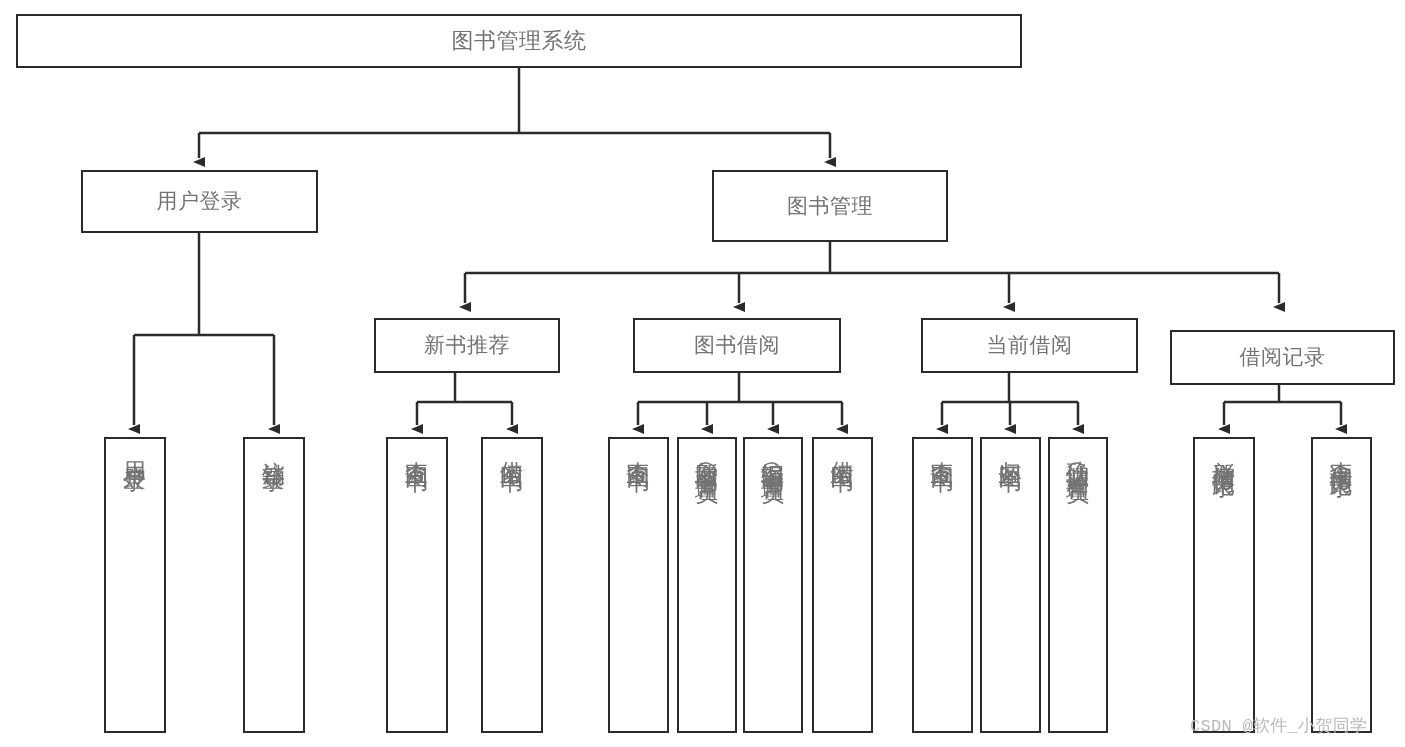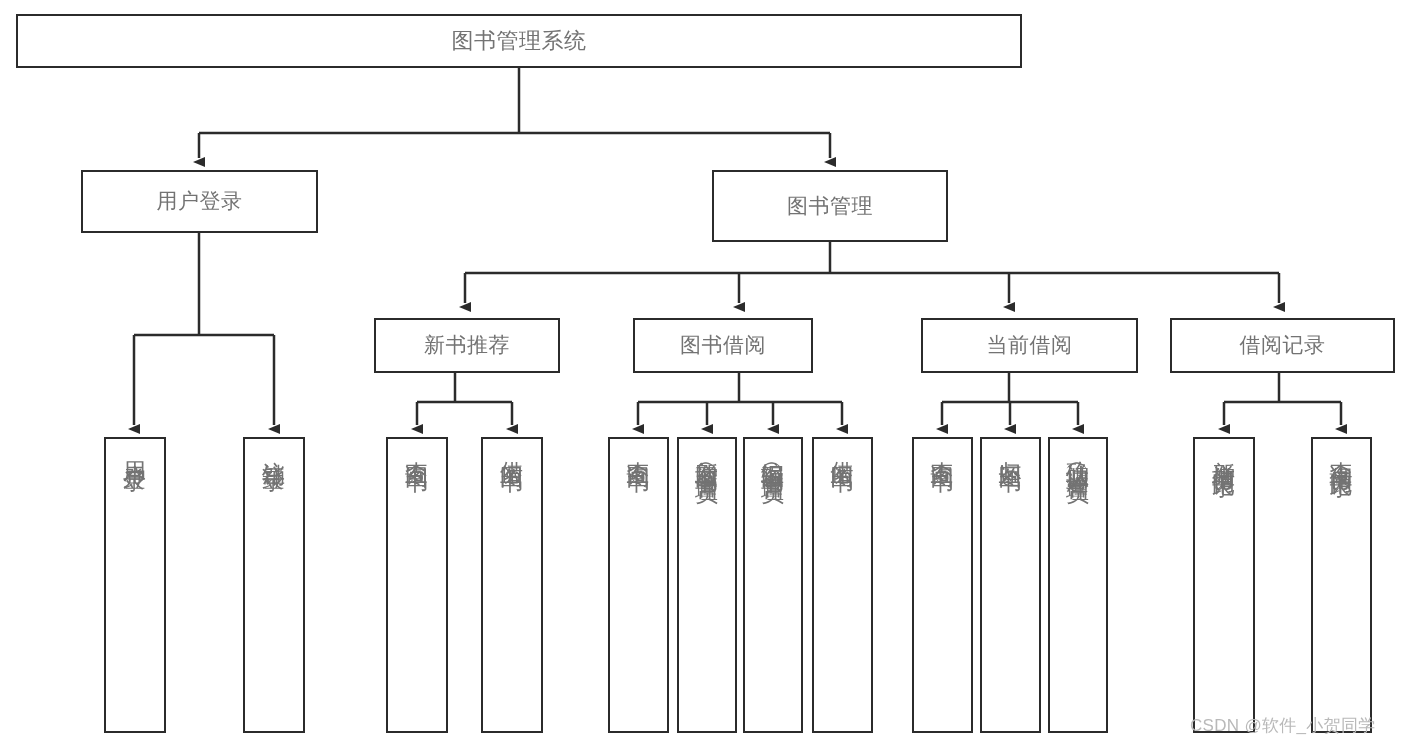--- a/index.html
+++ b/index.html
@@ -54,21 +54,21 @@
     writing-mode: vertical-rl;
     text-orientation: upright;
     font-size: 23px;
     line-height: 1.05;
     letter-spacing: 3px;
     white-space: nowrap;
   }
   .node.vert.tall .label { letter-spacing: 3px; }
   .watermark {
     position: absolute;
-    font-family: Liberation Sans, sans-serif;
+    font-family: Liberation Mono, monospace;
     font-size: 17px;
     color: #b9b9b9;
     white-space: nowrap;
     letter-spacing: 0.3px;
   }
 </style>
 </head>
 <body>
 
 <div id="canvas">
@@ -131,27 +131,27 @@
   <div class="node horiz" style="left:81px; top:170px; width:237px; height:63px;">
     <span class="label">用户登录</span>
   </div>
   <div class="node horiz" style="left:712px; top:170px; width:236px; height:72px;">
     <span class="label">图书管理</span>
   </div>
 
   <div class="node horiz" style="left:362px; top:318px; width:186px; height:55px;margin-left:12px;">
     <span class="label">新书推荐</span>
   </div>
-  <div class="node horiz" style="left:633px; top:318px; width:180px; height:55px;">
+  <div class="node horiz" style="left:633px; top:318px; width:208px; height:55px;">
     <span class="label">图书借阅</span>
   </div>
   <div class="node horiz" style="left:901px; top:318px; width:217px; height:55px;margin-left:20px;">
     <span class="label">当前借阅</span>
   </div>
-  <div class="node horiz" style="left:1170px; top:318px; width:225px; height:55px;">
+  <div class="node horiz" style="left:1170px; top:330px; width:225px; height:55px;">
     <span class="label">借阅记录</span>
   </div>
 
   <div class="node vert" style="left:104px; top:437px; width:62px; height:296px;">
     <span class="label">用户登录</span>
   </div>
   <div class="node vert" style="left:243px; top:437px; width:62px; height:296px;">
     <span class="label">注销登录</span>
   </div>
 

